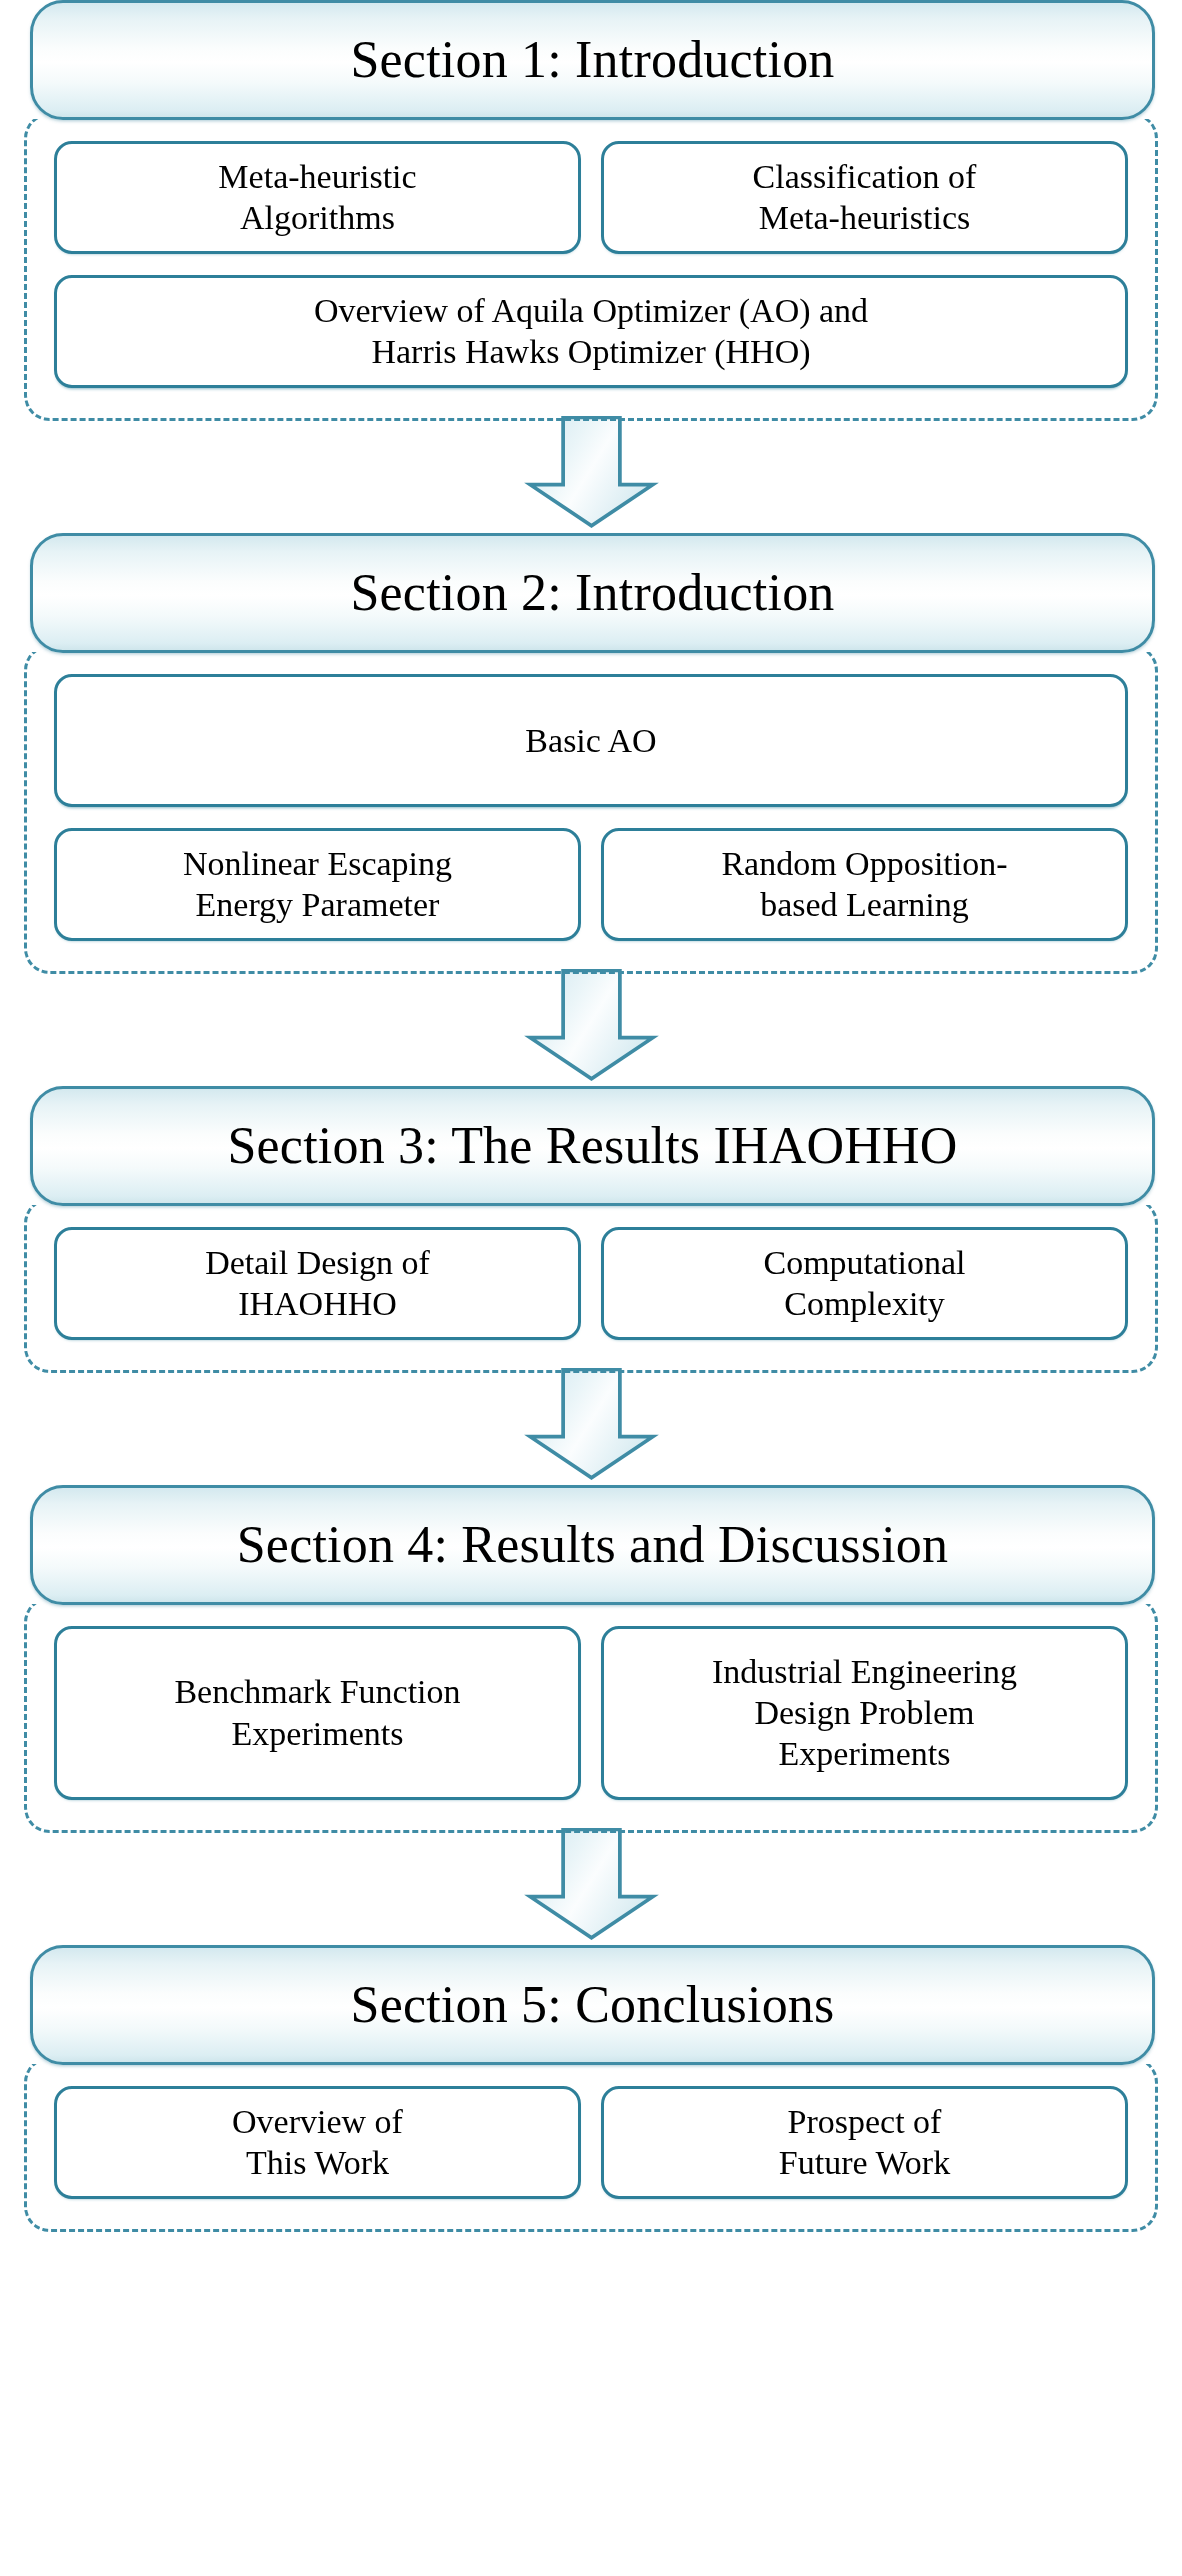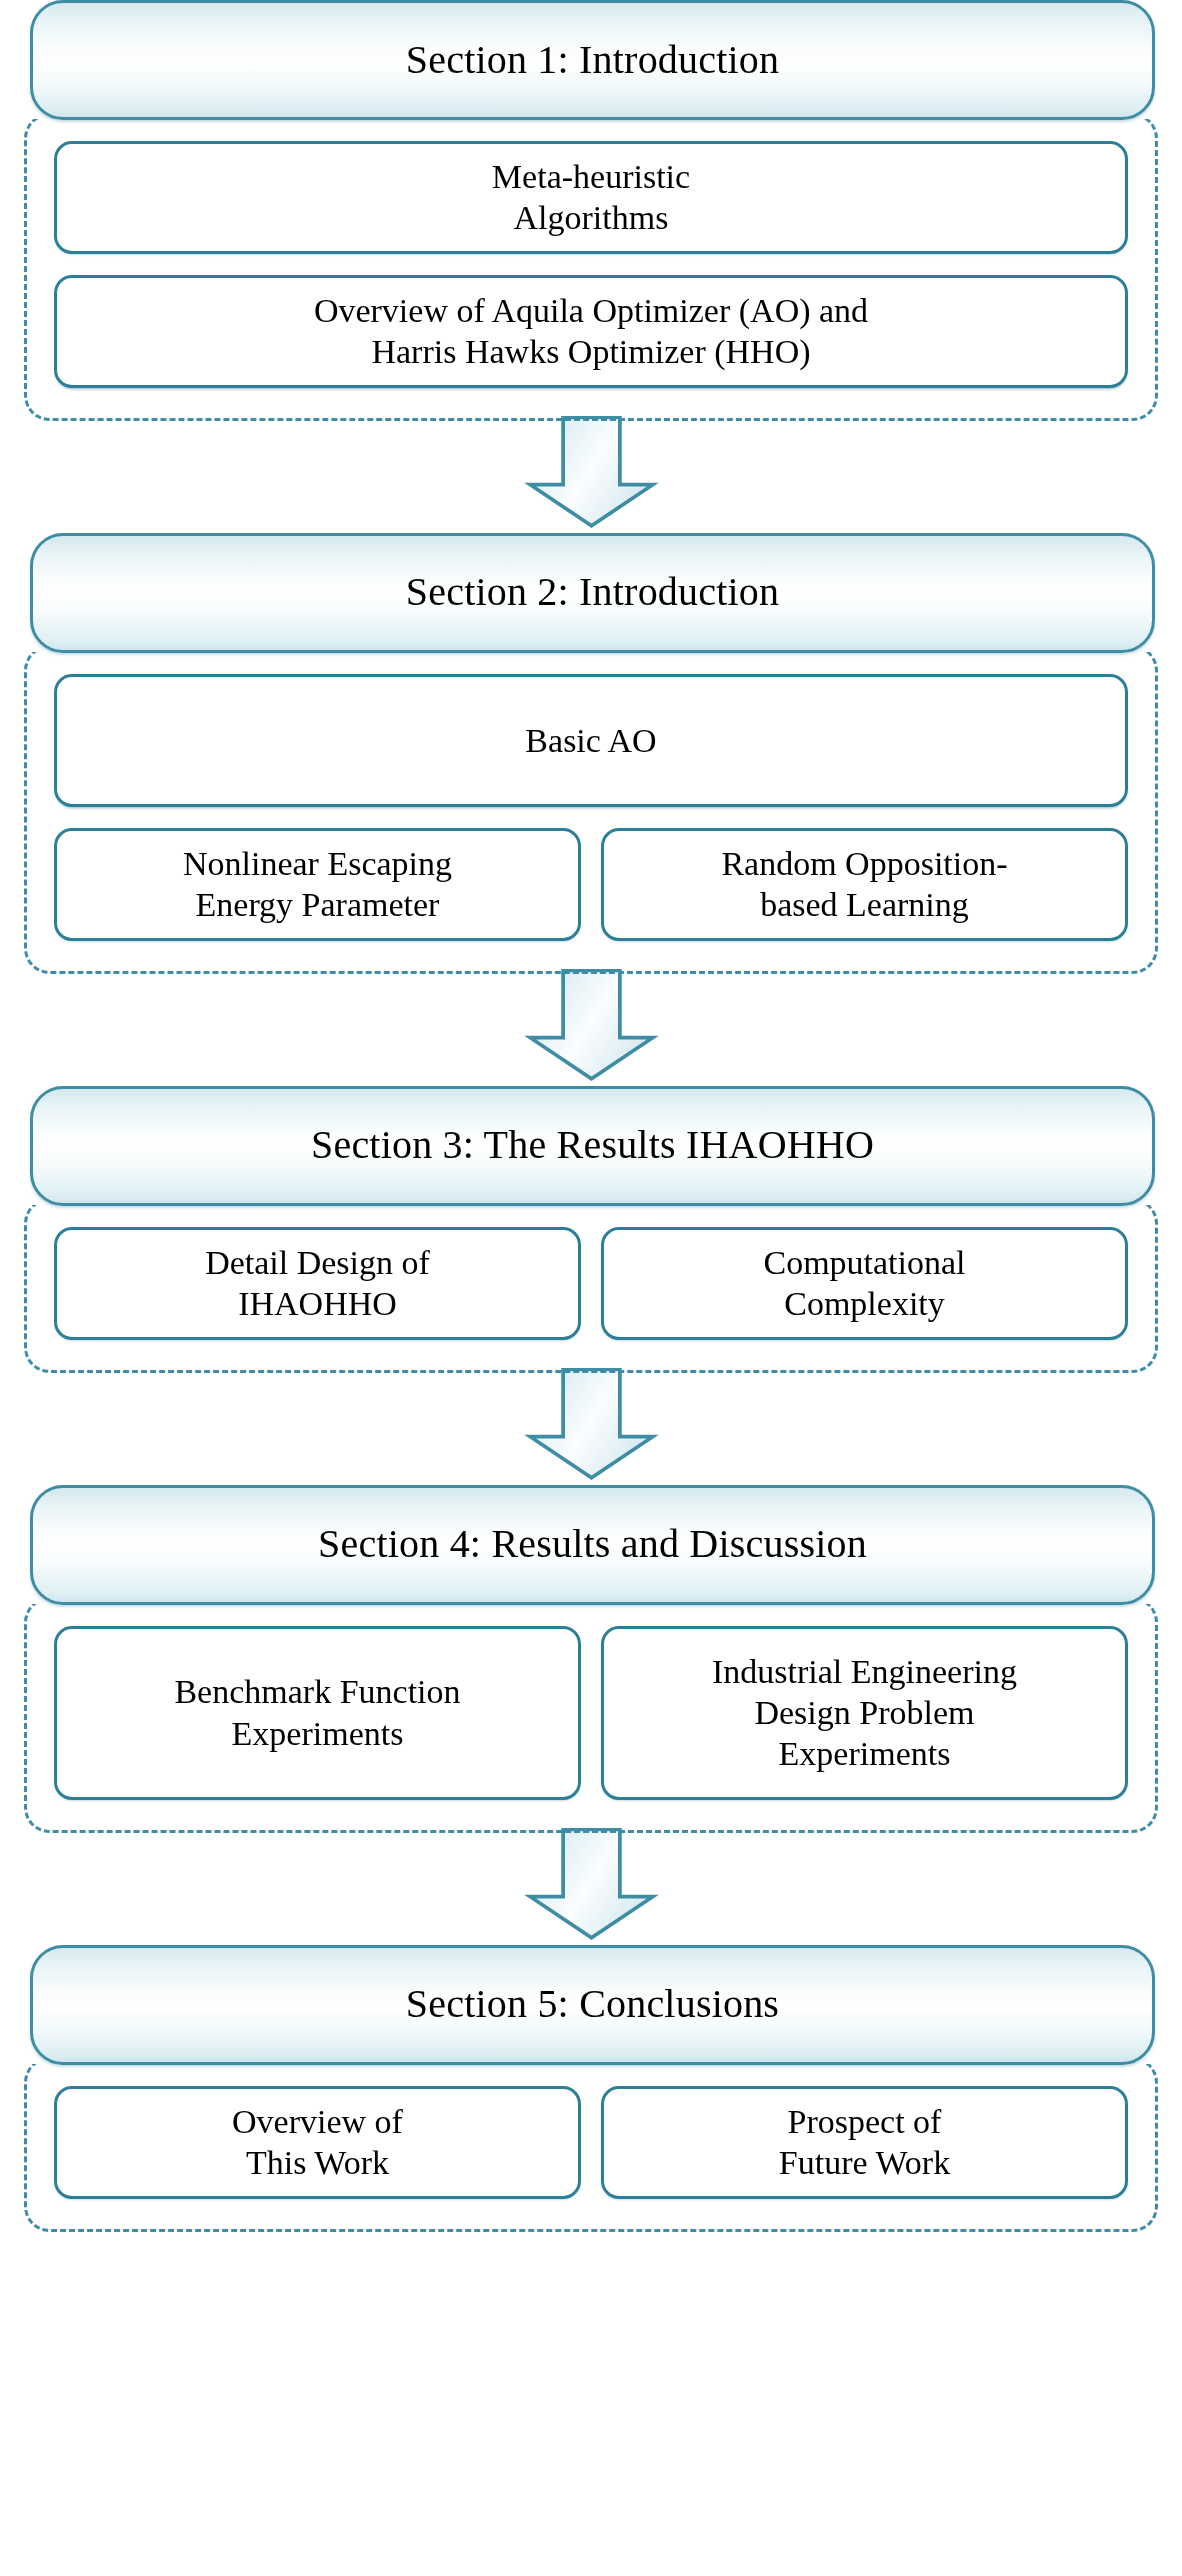--- a/index.html
+++ b/index.html
@@ -47,21 +47,21 @@
         #dceef3 94%,
         #cfe6ec 100%);
     box-shadow: 0 2.2px 3.7px -1.5px rgba(60,130,155,0.45);
     display: flex;
     align-items: center;
     justify-content: center;
     height: 120px;
     z-index: 3;
   }
   .sec-header-title {
-    font-size: 40px;
+    font-size: 52px;
     line-height: 1.02;
     font-weight: 400;
     letter-spacing: 0.2px;
     color: #000000;
     text-align: left;
     white-space: nowrap;
   }
 
   
   .sec-body {
@@ -146,20 +146,23 @@
 
   <div class="section">
     <div class="sec-header">
       <div class="sec-header-title">Section 1: Introduction</div>
     </div>
     <div class="sec-body">
       <div class="row">
         <div class="sub-box h-two">
           <span class="label">Meta-heuristic<br>Algorithms</span>
         </div>
+        <div class="sub-box h-two">
+          <span class="label">Classification of<br>Meta-heuristics</span>
+        </div>
       </div>
       <div class="row">
         <div class="sub-box full h-two">
           <span class="label">Overview of Aquila Optimizer (AO) and<br>Harris Hawks Optimizer (HHO)</span>
         </div>
       </div>
     </div>
   </div>
 
   <div class="arrow-wrap">

